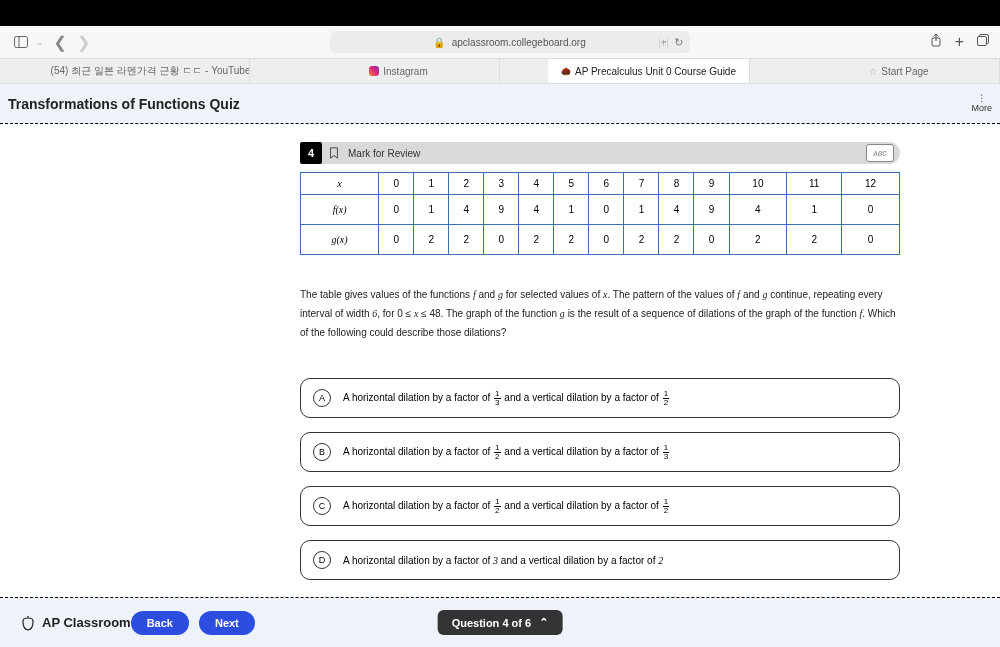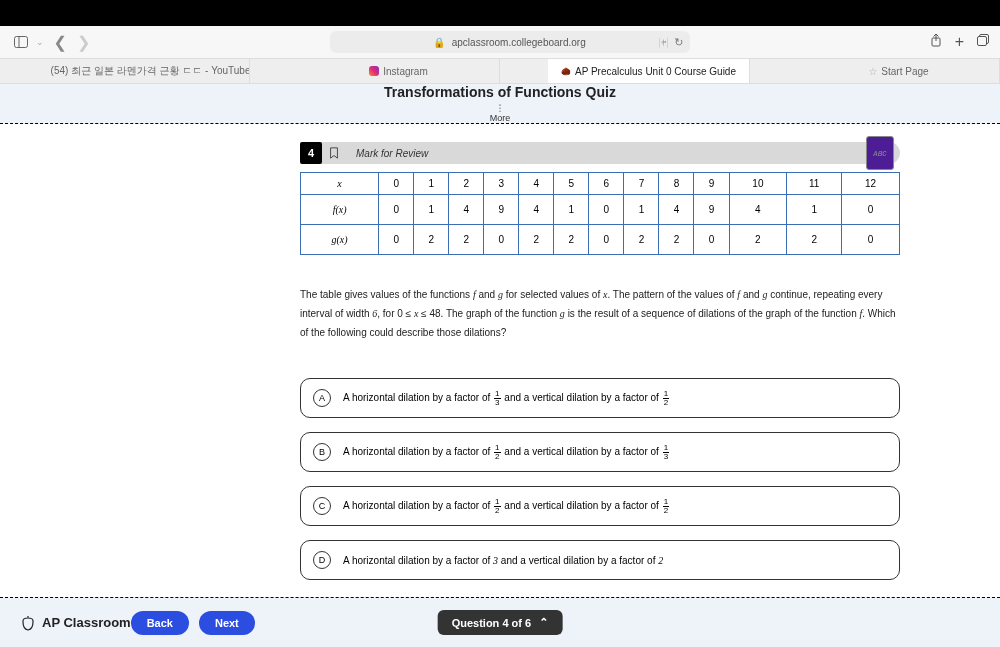--- a/index.html
+++ b/index.html
@@ -9,30 +9,30 @@
   .browser-chrome { height:32px; background:#f7f7f7; display:flex; align-items:center; padding:0 10px; gap:4px; }
   .sq-btn { width:22px; height:20px; display:flex; align-items:center; justify-content:center; color:#555; font-size:12px; }
   .nav-arrows { display:flex; gap:10px; margin-left:6px; color:#888; }
   .url-wrap { flex:1; display:flex; justify-content:center; }
   .url-bar { width:360px; height:22px; border-radius:6px; background:#ececec; display:flex; align-items:center; justify-content:center; gap:6px; font-size:10px; color:#555; position:relative;}
   .url-right { position:absolute; right:6px; display:flex; gap:6px; color:#777; font-size:11px;}
   .right-icons { display:flex; gap:12px; color:#555; }
   .tabstrip { display:flex; height:26px; background:#eee; font-size:10px; color:#666; border-top:1px solid #ddd; border-bottom:1px solid #ddd;}
   .tab { flex:1; display:flex; align-items:center; justify-content:center; gap:4px; border-right:1px solid #ddd; padding:0 6px; overflow:hidden; white-space:nowrap;margin-left:48px;}
   .tab.active { background:#fff; color:#222; }
-  .quiz-header { height:40px; background:#eef3f9; display:flex; align-items:center; padding:0 8px; justify-content:space-between; border-bottom:1px dashed #000;flex-direction:column;}
+  .quiz-header { height:40px; background:#eef3f9; display:flex; align-items:center; padding:0 8px; justify-content:space-between; border-bottom:1px dashed #000;}
   .quiz-title { font-weight:700; font-size:14px; color:#222;}
   .more { font-size:9px; color:#333; display:flex; flex-direction:column; align-items:center; line-height:1; gap:1px;}
   .content-scroll { flex:1; overflow:auto; padding:18px 0 10px 0; background:#fff;}
   .content-inner { width:600px; margin-left:300px; }
   .mark-row { display:flex; align-items:center; height:22px; background:#d9d9d9; border-radius:11px; margin-bottom:8px; position:relative;}
   .qnum-badge { width:22px; height:22px; background:#000; color:#fff; display:flex; align-items:center; justify-content:center; font-size:11px; font-weight:700; border-radius:2px; margin-right:6px;}
-  .mark-label { font-size:10px; color:#333; display:flex; align-items:center; gap:16px;font-style:italic; }
+  .mark-label { font-size:10px; color:#333; display:flex; align-items:center; gap:8px; }
   .mark-label svg { width:12px; height:12px; }
-  .calc-icn { position:absolute; right:6px; width:28px; height:34px; border:1px solid #888; border-radius:3px; background:#4c1d95; display:flex; align-items:center; justify-content:center; font-size:9px; color:#888; font-style:italic;}
+  .calc-icn { position:absolute; right:6px; width:28px; height:18px; border:1px solid #888; border-radius:3px; background:#ffffff; display:flex; align-items:center; justify-content:center; font-size:9px; color:#888; font-style:italic;}
   table.data { width:100%; border-collapse:collapse; margin-bottom:30px;}
   table.data td { border:1px solid #3b6fb5; height:30px; text-align:center; font-size:10px; }
   table.data tr:first-child td { height:22px; }
   .fn { font-style:italic; font-family:"Times New Roman", serif;}
   .prompt { font-size:10px; color:#222; line-height:1.9; margin-bottom:36px;}
   .math { font-family:"Times New Roman", serif; font-style:italic;}
   .choice { border:1px solid #333; border-radius:10px; padding:10px 12px; display:flex; align-items:center; gap:12px; margin-bottom:14px; font-size:10px; min-height:40px;}
   .letter { width:18px; height:18px; border:1px solid #333; border-radius:50%; display:flex; align-items:center; justify-content:center; font-size:9px; flex-shrink:0;}
   .frac { display:inline-flex; flex-direction:column; align-items:center; font-size:8px; line-height:1; vertical-align:middle; margin:0 1px;}
   .frac .n { border-bottom:1px solid #000; padding:0 1px;}

